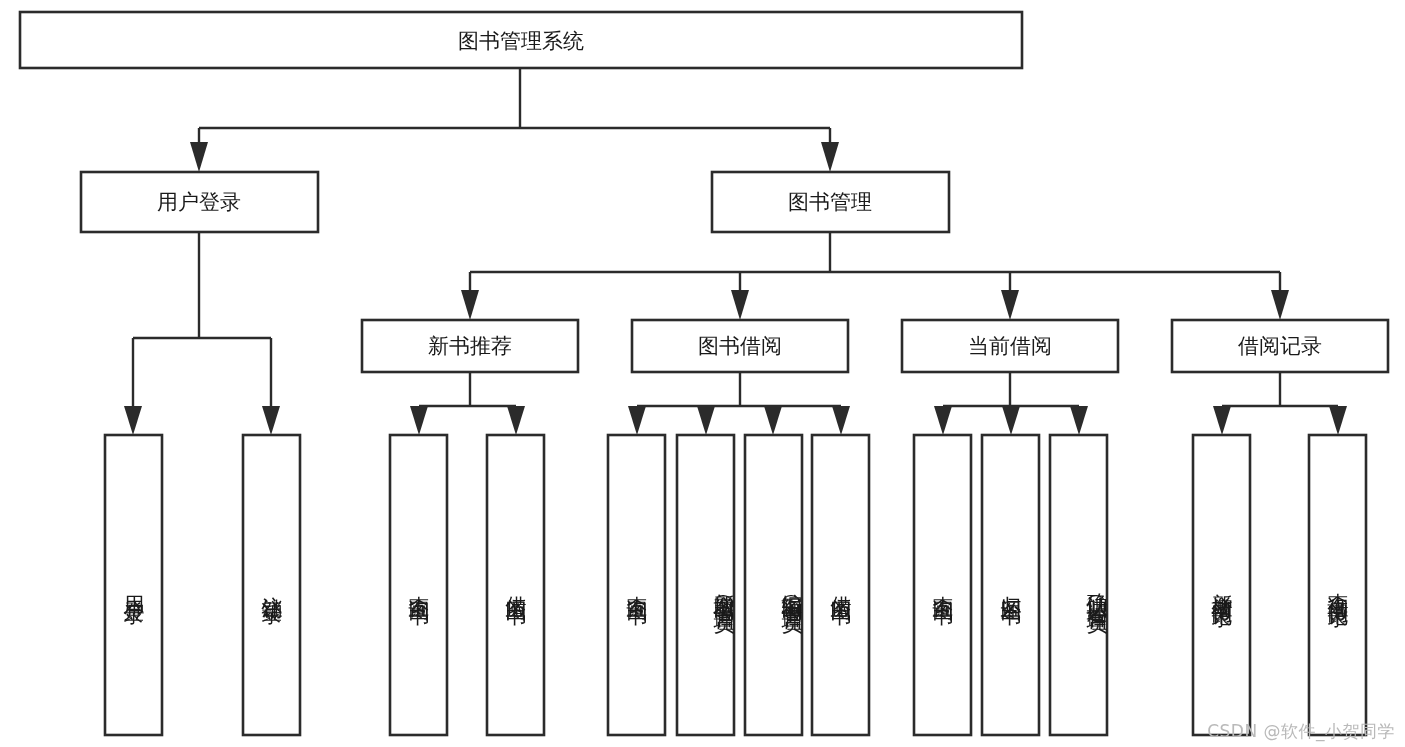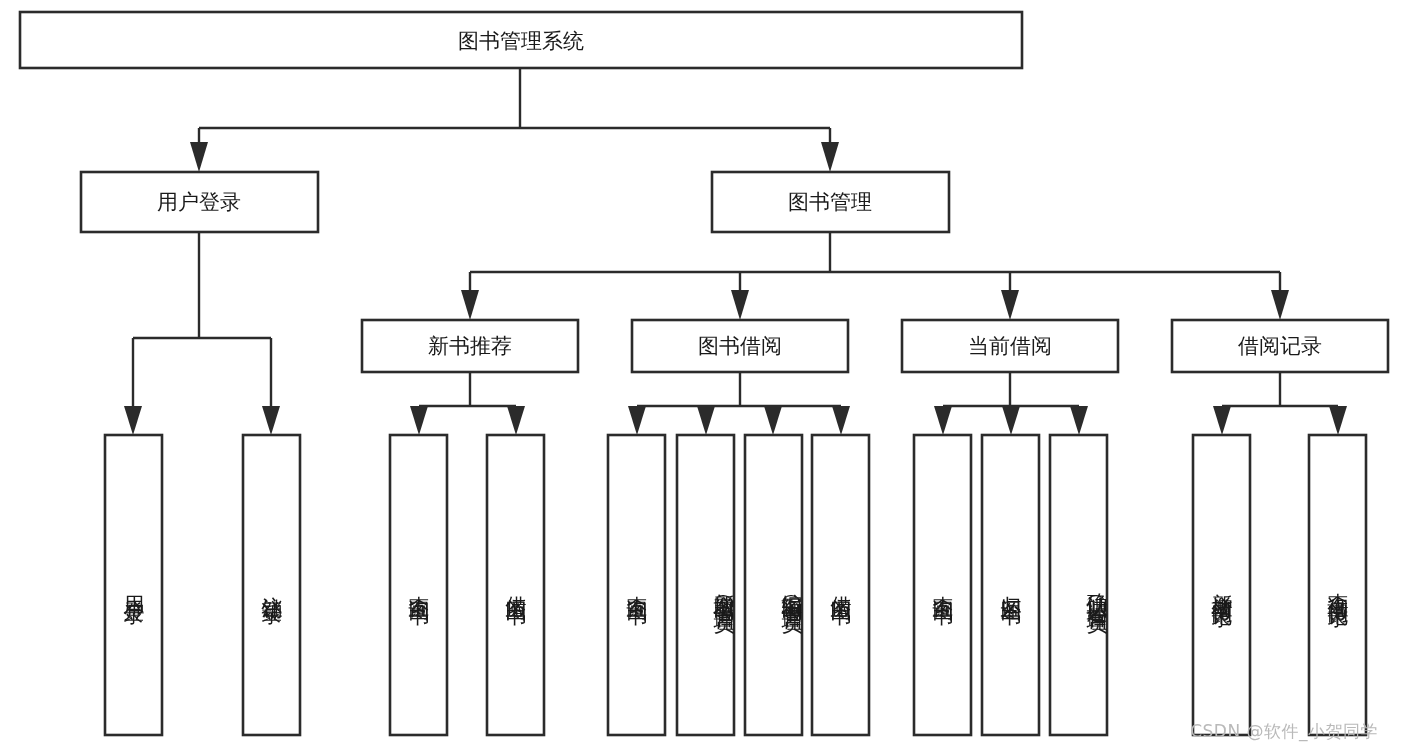--- a/index.html
+++ b/index.html
@@ -65,21 +65,21 @@
     color: #1a1a1a;
     letter-spacing: 3px;
     display: flex;
     align-items: center;
     justify-content: center;
     white-space: nowrap;
     pointer-events: none;
   }
   .watermark {
     position: absolute;
-    right: 25px;
+    right: 8px;
     bottom: 4px;
     font-family: "DejaVu Sans", "Liberation Sans", sans-serif;
     font-size: 17px;
     color: #b9b9b9;
     letter-spacing: 0.5px;
     white-space: nowrap;
   }
 </style>
 </head>
 <body>

